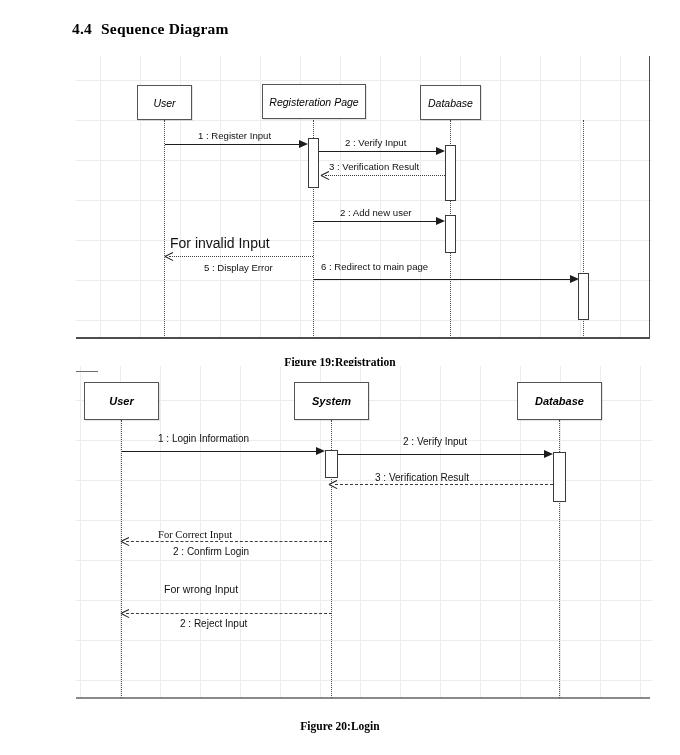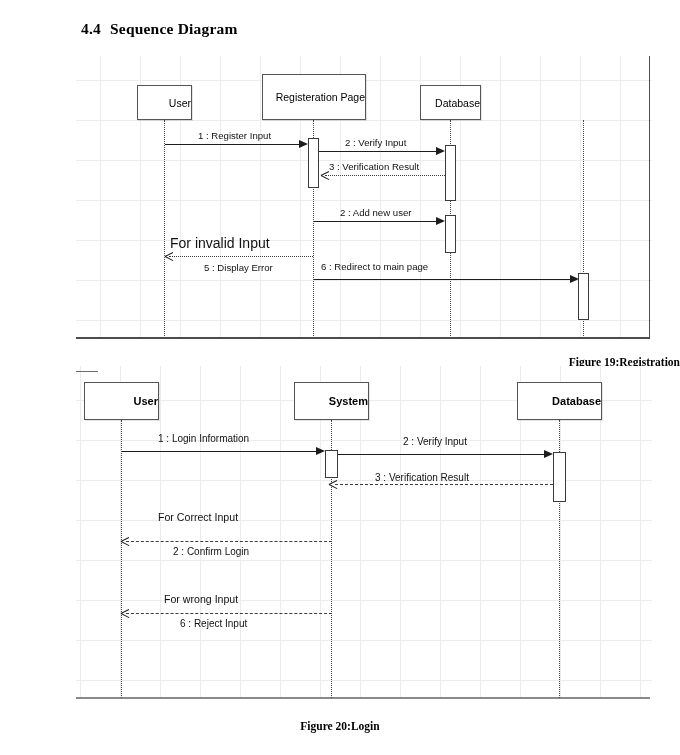--- a/index.html
+++ b/index.html
@@ -11,42 +11,42 @@
     width: 680px;
     height: 755px;
     position: relative;
     font-family: "Liberation Sans", sans-serif;
     overflow: hidden;
   }
 
   
   .section-heading {
     position: absolute;
-    left: 81px;
+    left: 72px;
     top: 20px;
     font-family: "Liberation Serif", serif;
     font-weight: bold;
     font-size: 15.5px;
     color: #000;
     letter-spacing: 0.2px;
     text-align: center;
   }
   .section-heading .num { margin-right: 9px; }
 
   
   .figure-caption {
     position: absolute;
     font-family: "Liberation Serif", serif;
     font-weight: bold;
     font-size: 11.5px;
     color: #000;
     text-align: center;
     white-space: nowrap;
   }
-  #caption-19 { left: 0; top: 356px; width: 680px; text-align: right; }
+  #caption-19 { left: 0; top: 356px; width: 680px; }
   #caption-20 { left: 0; top: 720px; width: 680px; text-align: center; }
 
   
   .diagram {
     position: absolute;
     background-color: #ffffff;
     background-image:
       linear-gradient(to right, #ececec 1px, transparent 1px),
       linear-gradient(to bottom, #ececec 1px, transparent 1px);
     background-size: 40px 40px;
@@ -84,25 +84,26 @@
   }
 
   
   .participant {
     position: absolute;
     box-sizing: border-box;
     border: 1.3px solid #555555;
     background: #ffffff;
     display: flex;
     align-items: center;
-    justify-content: flex-end;
+    justify-content: center;
     font-size: 10.5px;
     color: #000;
     white-space: nowrap;
     box-shadow: 1px 1px 0 rgba(0,0,0,0.10);
+    font-style: italic;
   }
   .participant.bold { font-weight: bold; font-size: 11px; }
 
   
   .lifeline {
     position: absolute;
     width: 0;
     border-left: 1.4px dotted #4a4a4a;
   }
 
@@ -186,21 +187,21 @@
   <div class="frame-right" style="left:573px; top:0px; height:282px;"></div>
 
   <div class="lifeline" style="left:88px; top:64px; height:218px;"></div>
   <div class="lifeline" style="left:237px; top:64px; height:218px;"></div>
   <div class="lifeline" style="left:374px; top:64px; height:218px;"></div>
   <div class="lifeline" style="left:507px; top:64px; height:218px;"></div>
 
   <div class="participant" style="left:61px; top:29px; width:55px; height:35px;">
     <span>User</span>
   </div>
-  <div class="participant" style="left:186px; top:18px; width:104px; height:46px;">
+  <div class="participant" style="left:186px; top:28px; width:104px; height:35px;">
     <span>Registeration Page</span>
   </div>
   <div class="participant" style="left:344px; top:29px; width:61px; height:35px;">
     <span>Database</span>
   </div>
 
   <div class="activation" style="left:232px; top:82px; height:50px;"></div>
   <div class="activation" style="left:369px; top:89px; height:56px;"></div>
   <div class="activation" style="left:369px; top:159px; height:38px;"></div>
   <div class="activation" style="left:502px; top:217px; height:47px;"></div>
@@ -262,26 +263,26 @@
   <div class="msg-label wide" style="left:82px; top:67px;">1 : Login Information</div>
 
   <div class="msg-line" style="left:262px; top:88px; width:208px;"></div>
   <div class="arrowhead right" style="left:468px; top:84px;"></div>
   <div class="msg-label wide" style="left:327px; top:70px;">2 : Verify Input</div>
 
   <div class="msg-line dashed" style="left:259px; top:118px; width:218px;"></div>
   <div class="arrowhead left-open" style="left:253px; top:118px;"></div>
   <div class="msg-label wide" style="left:299px; top:106px;">3 : Verification Result</div>
 
-  <div class="guard-label wide" style="left:82px; top:145px;">For Correct Input</div>
+  <div class="guard-label wide" style="left:82px; top:163px;font-family:Liberation Serif, serif;">For Correct Input</div>
 
   <div class="msg-line dashed" style="left:50px; top:175px; width:206px;"></div>
   <div class="arrowhead left-open" style="left:45px; top:175px;"></div>
   <div class="msg-label wide" style="left:97px; top:180px;">2 : Confirm Login</div>
 
-  <div class="guard-label wide" style="left:88px; top:227px;">For wrong Input</div>
+  <div class="guard-label wide" style="left:88px; top:217px;">For wrong Input</div>
 
   <div class="msg-line dashed" style="left:50px; top:247px; width:206px;"></div>
   <div class="arrowhead left-open" style="left:45px; top:247px;"></div>
-  <div class="msg-label wide" style="left:104px; top:252px;">6 : Reject Input</div>
+  <div class="msg-label wide" style="left:104px; top:252px;">2 : Reject Input</div>
 </div>
 
 <div class="figure-caption" id="caption-20">Figure 20:Login</div>
 
 </body></html>

